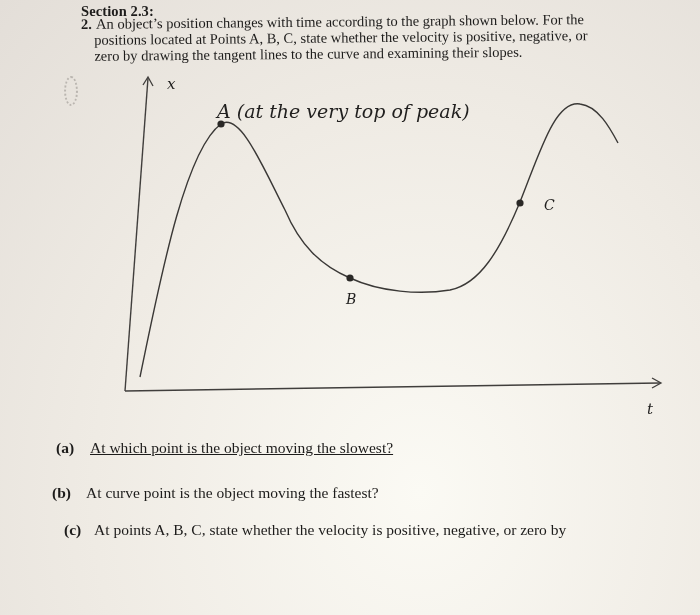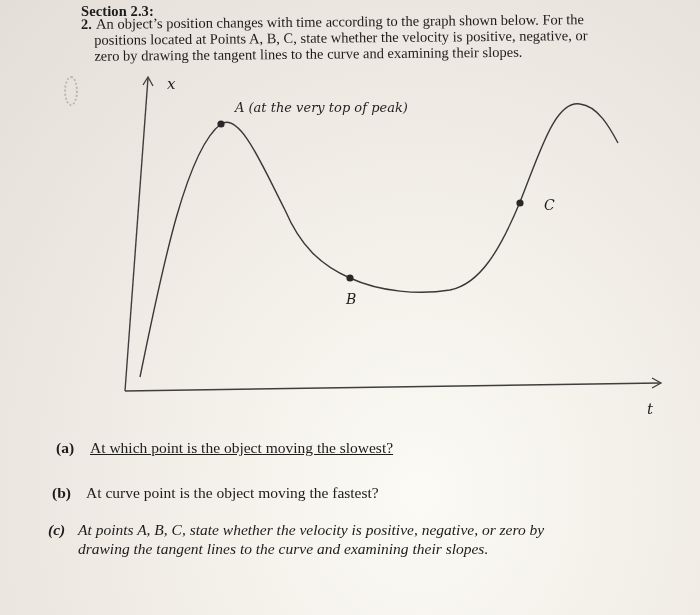--- a/index.html
+++ b/index.html
@@ -133,31 +133,30 @@
          C 480 284, 500 250, 520 202
          C 540 152, 555 100, 580 104
          C 598 106, 610 128, 618 143" fill="none" stroke="#3a3836" stroke-width="1.4"></path>
 
     <circle cx="221" cy="124" r="3.6" fill="#2a2826"></circle>
     <circle cx="350" cy="278" r="3.6" fill="#2a2826"></circle>
     <circle cx="520" cy="203" r="3.6" fill="#2a2826"></circle>
   </svg>
 
   <span class="glabel" style="left:167px; top:75px; font-size:15px;">x</span>
-  <span class="glabel" style="left:235px; top:100px; font-size:13px;text-align:right;">A (at the very top of peak)</span>
+  <span class="glabel" style="left:217px; top:100px; font-size:19px;text-align:right;">A (at the very top of peak)</span>
   <span class="glabel" style="left:346px; top:291px; font-size:14px;">B</span>
   <span class="glabel" style="left:544px; top:197px; font-size:14px;">C</span>
   <span class="glabel" style="left:647px; top:400px; font-size:15px;">t</span>
 
   <div class="questions">
     <div class="q" style="left:8px; top:0px;text-decoration:underline;">
       <span class="tag">(a)</span><span>At which point is the object moving the slowest?</span>
     </div>
     <div class="q" style="left:4px; top:45px;">
       <span class="tag">(b)</span><span>At curve point is the object moving the fastest?</span>
     </div>
-    <div class="q" style="left:0px; top:82px;font-style:italic;">
+    <div class="q" style="left:16px; top:82px;">
       <span class="tag" style="width:30px;">(c)</span><span>At points A, B, C, state whether the velocity is positive, negative, or zero by</span>
-      <span class="cont">drawing the tangent lines to the curve and examining their slopes.</span>
     </div>
   </div>
 
 </div>
 
 </body></html>

